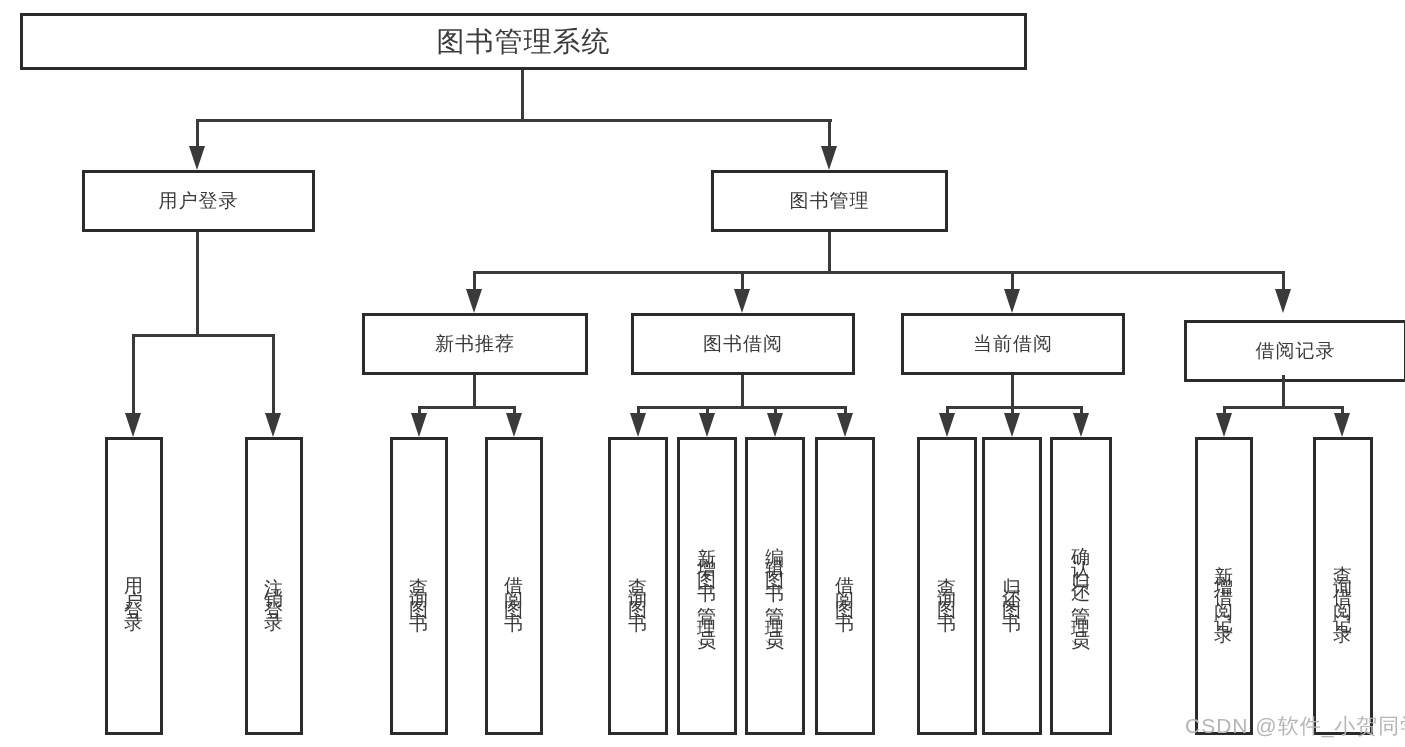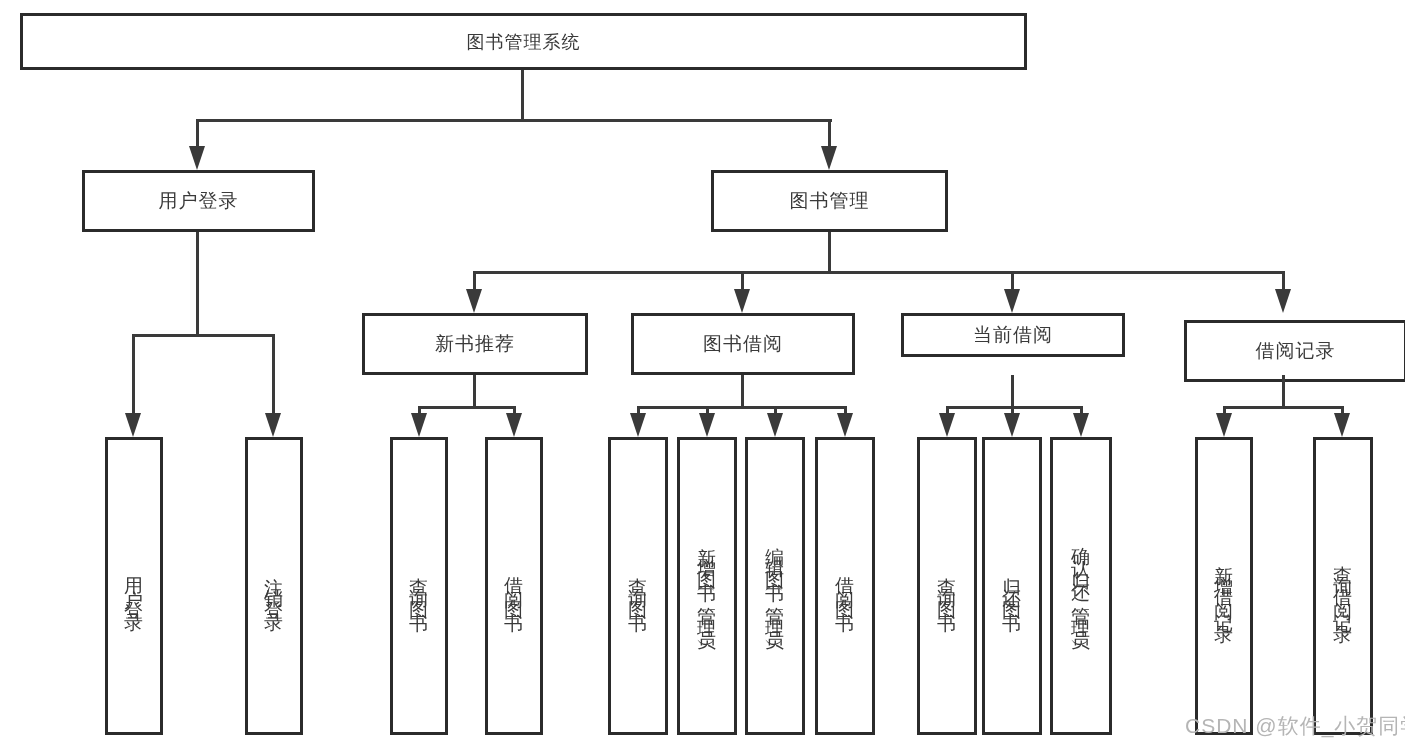--- a/index.html
+++ b/index.html
@@ -5,21 +5,21 @@
   html,body{margin:0;padding:0;background:#ffffff;}
   .canvas{
     position:relative;width:1405px;height:747px;background:#ffffff;
     font-family:"Liberation Sans",sans-serif;color:#3a3a3a;overflow:hidden;
   }
   .box{
     position:absolute;box-sizing:border-box;border:3px solid #2b2b2b;background:#ffffff;
     display:flex;align-items:center;justify-content:center;
   }
   .hbox{font-size:19px;letter-spacing:1px;}
-  .hbox.root{font-size:18px;}
+  .hbox.root{font-size:28px;}
   .vbox span{
     writing-mode:vertical-rl;text-orientation:mixed;
     font-size:19px;letter-spacing:12px;line-height:1;
   }
   .hline{position:absolute;height:3px;background:#3a3a3a;}
   .vline{position:absolute;width:3px;background:#3a3a3a;}
   .arrow{
     position:absolute;width:0;height:0;
     border-left:8px solid transparent;border-right:8px solid transparent;
     border-top:24px solid #3a3a3a;
@@ -44,21 +44,21 @@
   <div class="box hbox" style="left:362px;top:313px;width:226px;height:62px;">
     <span>新书推荐</span>
   </div>
 
   <div class="box hbox" style="left:711px;top:170px;width:237px;height:62px;">
     <span>图书管理</span>
   </div>
   <div class="box hbox" style="left:631px;top:313px;width:224px;height:62px;">
     <span>图书借阅</span>
   </div>
-  <div class="box hbox" style="left:901px;top:313px;width:224px;height:44px;">
+  <div class="box hbox" style="left:901px;top:313px;width:224px;height:62px;">
     <span>当前借阅</span>
   </div>
   <div class="box hbox" style="left:1172px;top:320px;width:223px;height:62px;margin-left:12px;">
     <span>借阅记录</span>
   </div>
 
   <div class="box vbox" style="left:105px;top:437px;width:58px;height:298px;">
     <span>用户登录</span>
   </div>
   <div class="box vbox" style="left:245px;top:437px;width:58px;height:298px;">

